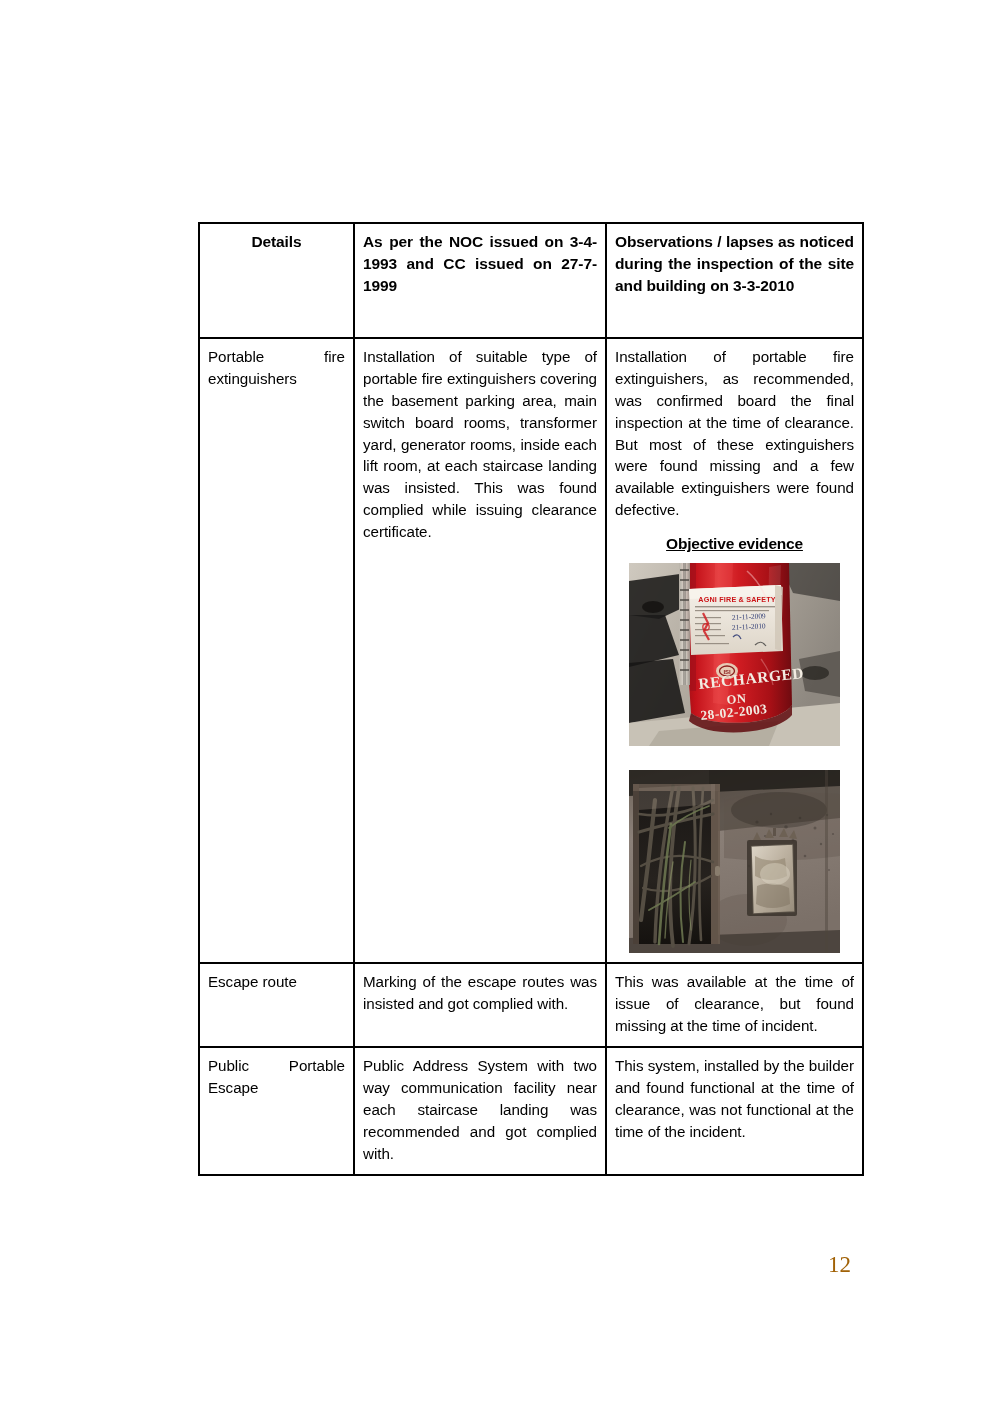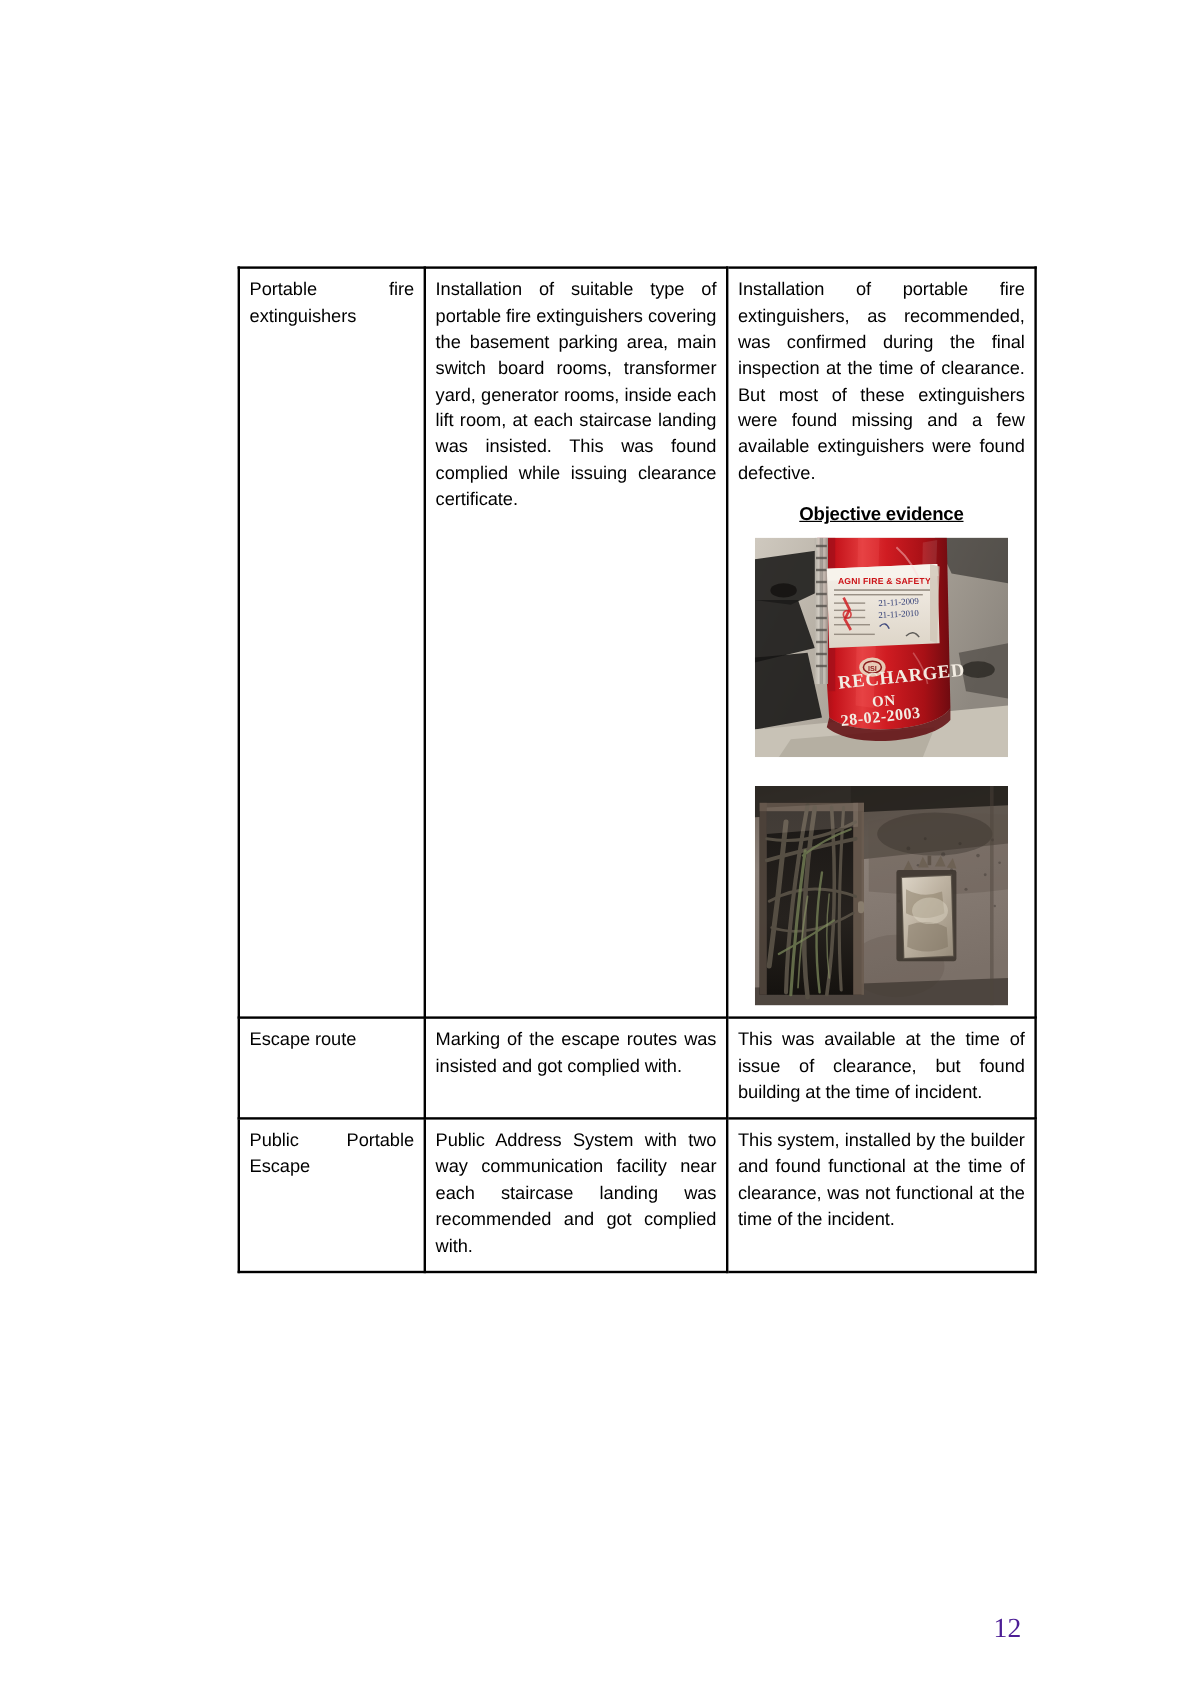--- a/index.html
+++ b/index.html
@@ -103,55 +103,66 @@
     overflow: hidden;
     position: relative;
   }
   .photo + .photo { margin-top: 24px; }
   .photo svg { display: block; width: 100%; height: 100%; }
 
   
   .page-number {
     position: absolute;
     left: 828px;
-    top: 1344px;
+    top: 1252px;
     font-family: "Liberation Serif", serif;
     font-size: 23px;
-    color: #4c1d95;
+    color: #a16207;
   }
 </style>
 </head>
 <body>
 
 <div class="page">
 
   <table class="report-table">
     <colgroup>
       <col class="col-details">
       <col class="col-noc">
       <col class="col-obs">
     </colgroup>
     <tbody>
 
+      <tr class="hdr">
+        <td class="col-details">
+          <div class="h-details">Details</div>
+        </td>
+        <td class="col-noc">
+          <div class="h-just">As per the NOC issued on 3-4-1993 and CC issued on 27-7-1999</div>
+        </td>
+        <td class="col-obs">
+          <div class="h-just">Observations / lapses as noticed during the inspection of the site and building on 3-3-2010</div>
+        </td>
+      </tr>
 
       <tr>
         <td class="col-details body-cell">
           <div class="spread">
             <span>Portable</span>
             <span>fire</span>
           </div>
           <div class="plain">extinguishers</div>
         </td>
 
         <td class="col-noc body-cell">
           <div class="just">Installation of suitable type of portable fire extinguishers covering the basement parking area, main switch board rooms, transformer yard, generator rooms, inside each lift room, at each staircase landing was insisted. This was found complied while issuing clearance certificate.</div>
         </td>
 
         <td class="col-obs body-cell">
-          <div class="just">Installation of portable fire extinguishers, as recommended, was confirmed during the final inspection at the time of clearance. But most of these extinguishers were found missing and a few available extinguishers were found defective.</div>
+          <div class="just">Installation of portable fire extinguishers, as recommended, was confirmed board the final inspection at the time of clearance. But most of these extinguishers were found missing and a few available extinguishers were found defective.</div>
 
           <div class="obj-evidence">Objective evidence</div>
 
           <div class="photo-wrap">
 
             <div class="photo">
               <svg viewBox="0 0 211 183" preserveAspectRatio="none" aria-hidden="true">
                 <defs>
                   <linearGradient id="floorG" x1="0" y1="0" x2="1" y2="0.4">
                     <stop offset="0" stop-color="#cfc9bf"></stop>
@@ -368,21 +379,21 @@
       </tr>
 
       <tr>
         <td class="col-details body-cell">
           <div class="plain">Escape route</div>
         </td>
         <td class="col-noc body-cell">
           <div class="just">Marking of the escape routes was insisted and got complied with.</div>
         </td>
         <td class="col-obs body-cell">
-          <div class="just">This was available at the time of issue of clearance, but found building at the time of incident.</div>
+          <div class="just">This was available at the time of issue of clearance, but found missing at the time of incident.</div>
         </td>
       </tr>
 
       <tr>
         <td class="col-details body-cell">
           <div class="spread">
             <span>Public</span>
             <span>Portable</span>
           </div>
           <div class="plain">Escape</div>

